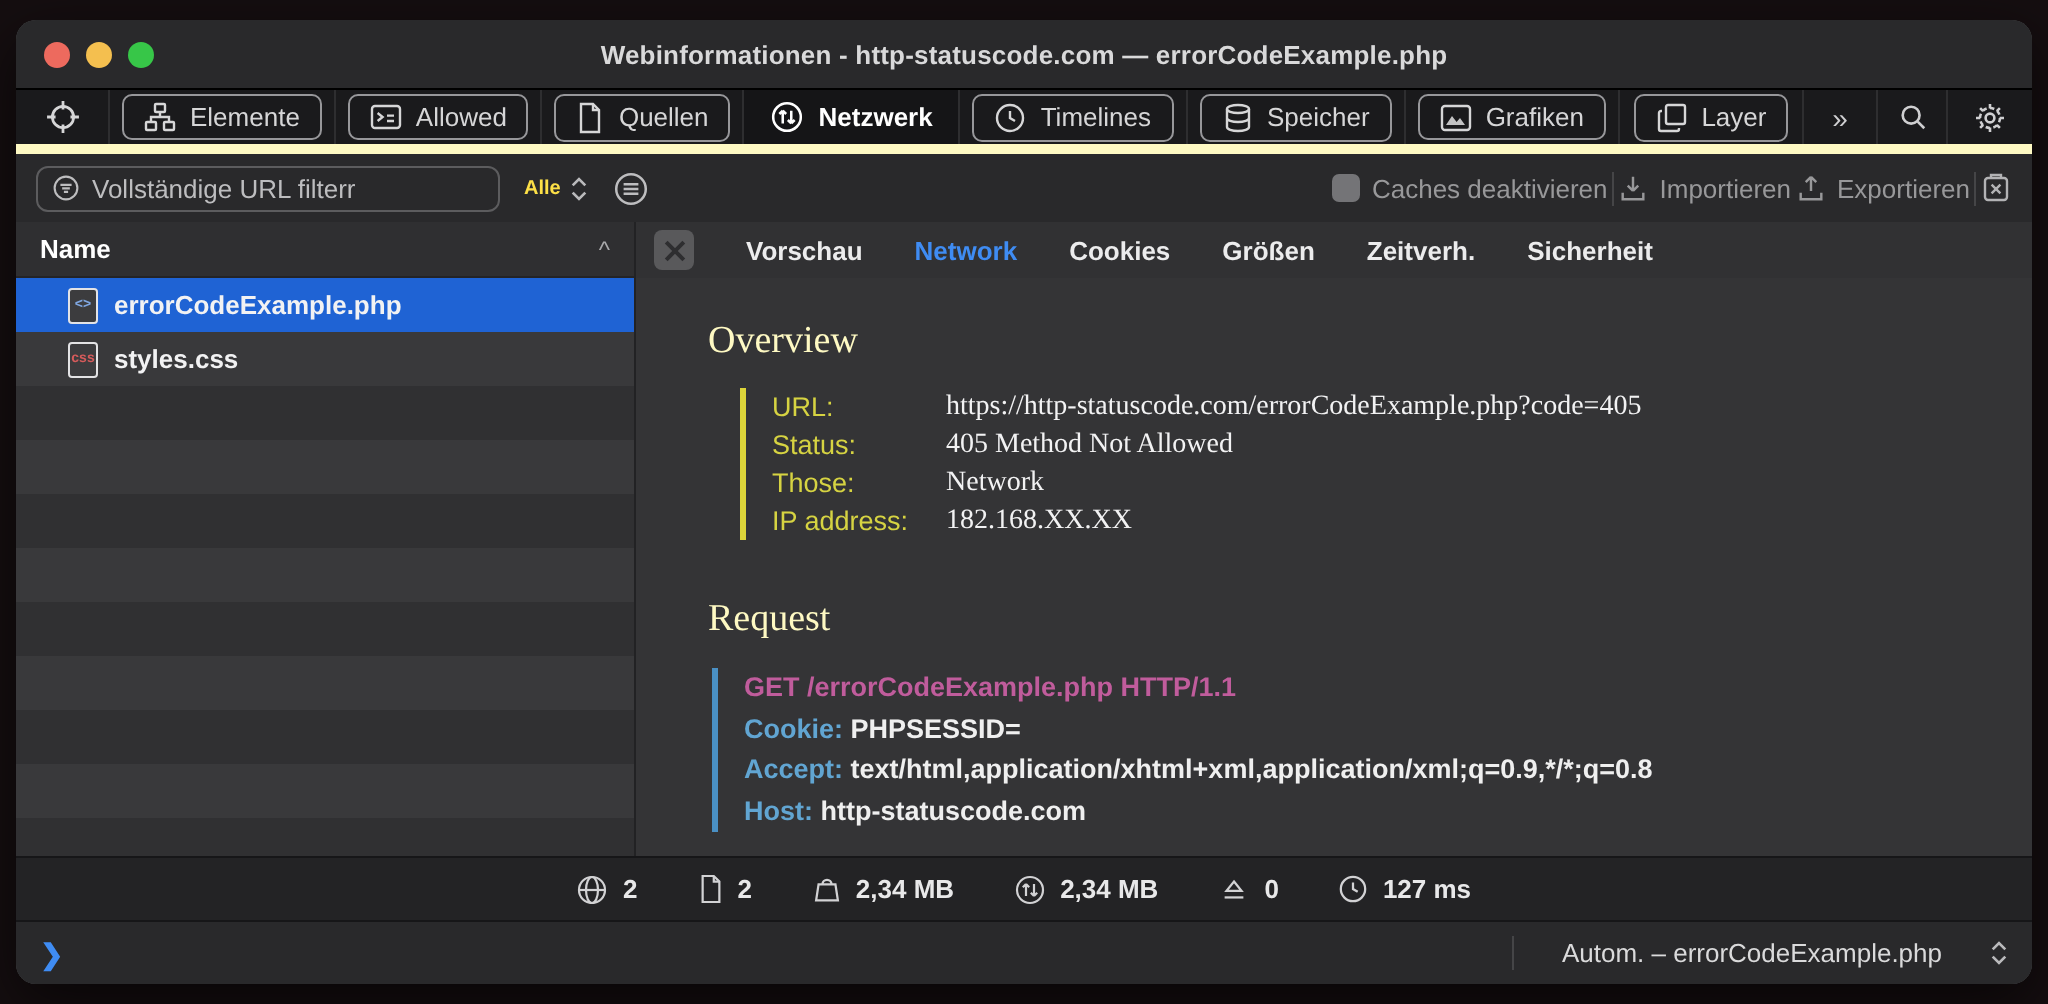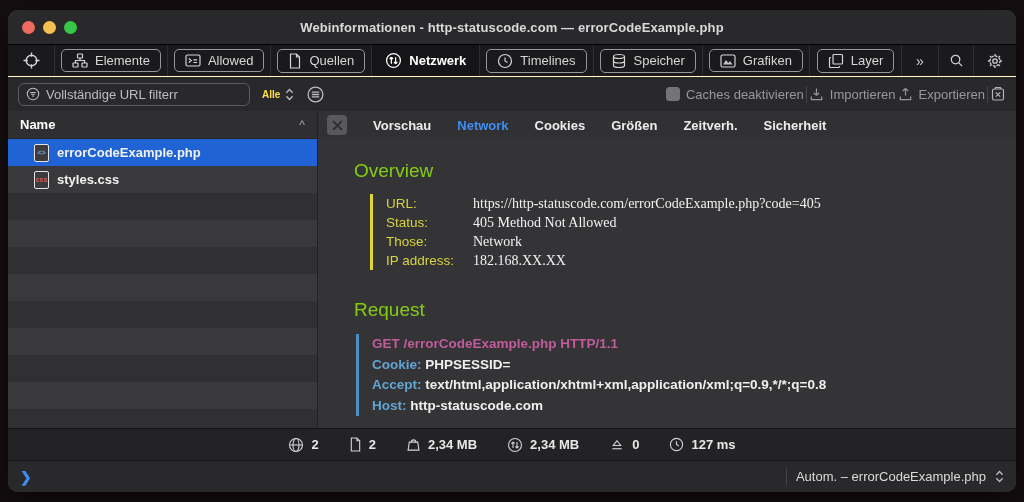--- a/index.html
+++ b/index.html
@@ -14,21 +14,21 @@
 
   
   .titlebar { height:34px; flex:0 0 34px; position:relative; display:flex;
               align-items:center; justify-content:center; background:#29292b; }
   .lights { position:absolute; left:14px; top:0; height:100%; display:flex; align-items:center; gap:8px; }
   .light { width:13px; height:13px; border-radius:50%; }
   .titlebar .title { color:#d9d9da; font-size:13px; font-weight:700; letter-spacing:.1px; }
 
   
   .tabbar { height:33px; flex:0 0 33px; background:#a3a3a3; display:flex; align-items:stretch;
-            border-top:1px solid #000; border-bottom:1px solid #fef9c3; }
+            border-top:1px solid #000; border-bottom:5px solid #fef9c3; }
   .tabcell { display:flex; align-items:center; justify-content:center;
              border-right:1px solid #2e2e30; background:#1a1a1c; color:#d6d6d7;
              font-size:13px; padding:0 6px; }
   .tabcell .inner { display:flex; align-items:center; gap:7px; padding:3px 10px;
                     border:1px solid #97979a; border-radius:5px; }
   .tabcell.selected .inner { border-color:transparent; }
   .tabcell.selected { color:#ffffff; font-weight:700; background:#151517; }
   .tabcell.iconsonly { padding:0 10px; }
   .tabcell .inner.noborder { border-color:transparent; padding:3px 6px; }
   .icon { color:inherit; }
@@ -65,22 +65,22 @@
   .badge-css { color:#d65b5b; }
 
   
   .detail { flex:1; display:flex; flex-direction:column; min-width:0; }
   .detail-tabs { height:28px; flex:0 0 28px; display:flex; align-items:center; gap:26px;
                  padding:0 9px; background:#313133; font-size:13px; font-weight:600; color:#ececed; }
   .closebox { width:20px; height:20px; border-radius:4px; background:#59595b; color:#2e2e30;
               display:flex; align-items:center; justify-content:center; }
   .dtab.active { color:#3f8cf3; }
   .detail-content { flex:1; padding:21px 20px 0 36px; overflow:hidden; }
-  .section-title { font-family:Liberation Sans, sans-serif; font-size:19px; font-weight:400;
-                   color:#84cc16; }
+  .section-title { font-family:Liberation Serif, serif; font-size:19px; font-weight:400;
+                   color:#fef9c3; }
   .block { margin:12px 0 0 2px; padding-left:13px; }
   .block.yellow { border-left:3px solid #ddd53a;margin-left:16px; }
   .block.blue { border-left:3px solid #4a90c4; margin-top:13px; }
   .ov-row { display:flex; font-size:13.5px; line-height:19px; }
   .ov-label { width:87px; flex:0 0 87px; color:#d6d342; }
   .ov-value { color:#f2f2f3; font-family:"Liberation Serif", serif; font-size:14px; white-space:nowrap; }
   .req-line { font-size:13.5px; line-height:20.5px; font-weight:700; color:#c05c9c; white-space:nowrap; }
   .hdr-row { font-size:13.5px; line-height:20.5px; font-weight:600; white-space:nowrap; }
   .hdr-name { color:#61a5d2; }
   .hdr-value { color:#efefef; }
@@ -90,21 +90,21 @@
   .statusbar { height:32px; flex:0 0 32px; background:#232325; border-top:1px solid #161618;
                display:flex; align-items:center; justify-content:center; gap:30px;
                color:#e8e8e9; font-size:13px; font-weight:600; }
   .stat { display:flex; align-items:center; gap:7px; color:#e8e8e9; }
   .stat .icon { color:#d2d2d4; }
 
   
   .bottombar { height:32px; flex:0 0 32px; background:#29292b; border-top:1px solid #161618;
                display:flex; align-items:center; padding:0 12px; }
   .bb-chevron { color:#3f8cf3; font-weight:700; font-size:14px; }
-  .bb-right { margin-left:auto; display:flex; align-items:center; gap:9px; color:#dadadb; font-size:13px; }
+  .bb-right { margin-left:auto; display:flex; align-items:center; gap:24px; color:#dadadb; font-size:13px; }
   .stepper { color:#b9b9bb; }
 </style>
 </head>
 <body>
 
 <div class="window">
 
   <div class="titlebar">
     <div class="lights">
       <span class="light" style="background:#ed6a5e"></span>

